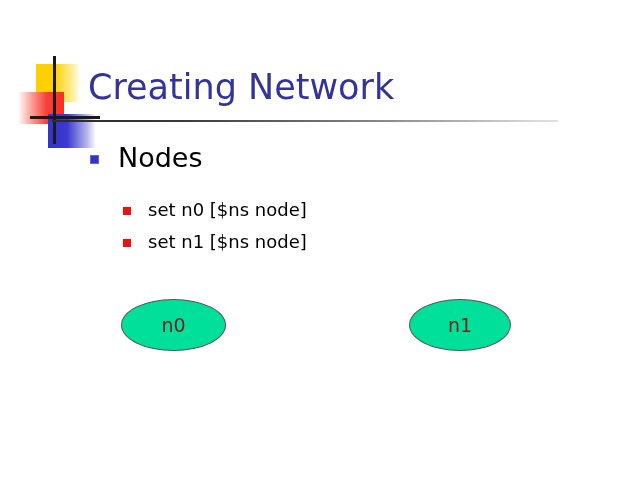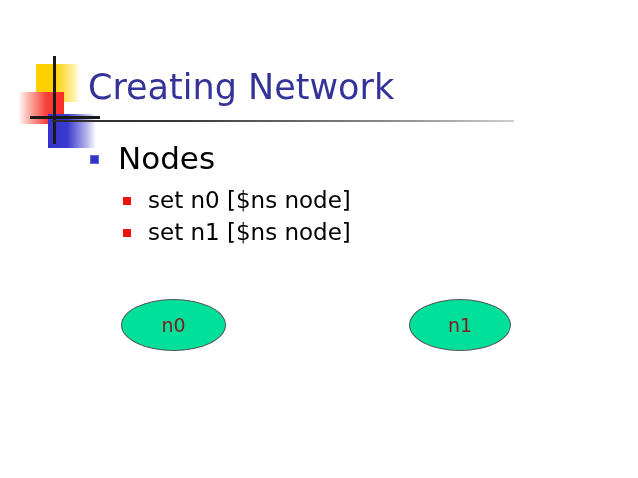--- a/index.html
+++ b/index.html
@@ -10,20 +10,21 @@
   body {
     font-family: "DejaVu Sans", sans-serif;
   }
 
   #slide {
     position: relative;
     width: 514px;
     height: 478px;
     background: #ffffff;
     overflow: hidden;
+    padding-left: 44px;
   }
 
   
   .logo-mark {
     position: absolute;
     left: 18px;
     top: 56px;
     width: 76px;
     height: 88px;
   }
@@ -94,39 +95,39 @@
   
   .body-area {
     position: absolute;
     left: 88px;
     top: 140px;
     width: 520px;
   }
   .bullet-l1 {
     position: relative;
     padding-left: 30px;
-    font-size: 31px;
+    font-size: 27px;
     line-height: 36px;
     color: #000000;
-    margin-bottom: 8px;
+    margin-bottom: 18px;
   }
   .bullet-l1 .marker {
     position: absolute;
     left: 2px;
     top: 15px;
     width: 9px;
     height: 9px;
     background: #3333cc;
     border: 1px solid #6666dd;
     box-sizing: border-box;
   }
   .bullet-l2 {
     position: relative;
     padding-left: 60px;
-    font-size: 23px;
+    font-size: 18px;
     line-height: 32px;
     color: #000000;
   }
   .bullet-l2 .marker {
     position: absolute;
     left: 35px;
     top: 13px;
     width: 8px;
     height: 8px;
     background: #ee1111;

